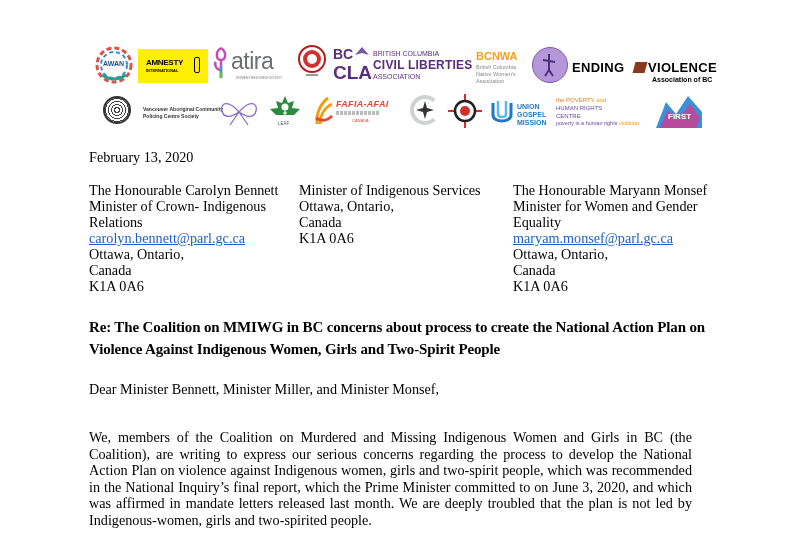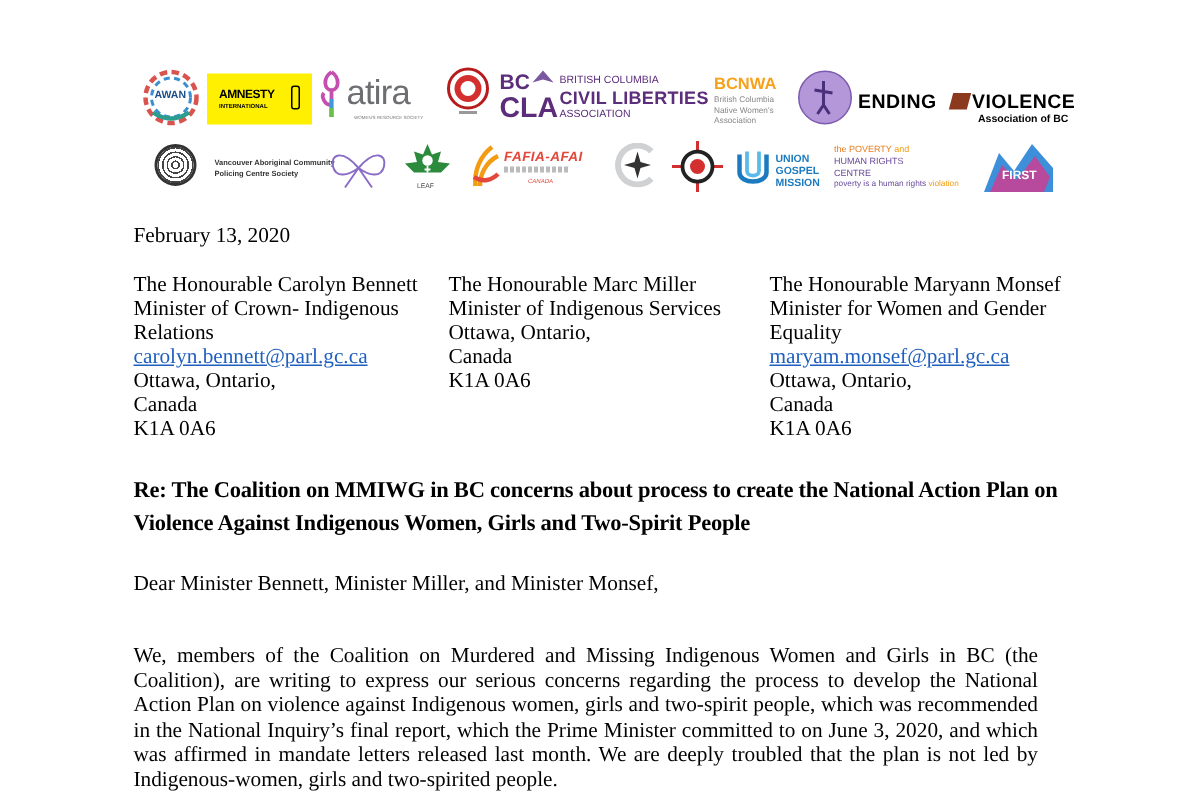--- a/index.html
+++ b/index.html
@@ -164,21 +164,20 @@
   <div>The Honourable Carolyn Bennett</div>
   <div>Minister of Crown- Indigenous</div>
   <div>Relations</div>
   <div class="link">carolyn.bennett@parl.gc.ca</div>
   <div>Ottawa, Ontario,</div>
   <div>Canada</div>
   <div>K1A 0A6</div>
 </div>
 
 <div class="abs txt" style="left:299px;top:182px;">
-  <div>The Honourable Marc Miller</div>
   <div>Minister of Indigenous Services</div>
   <div>Ottawa, Ontario,</div>
   <div>Canada</div>
   <div>K1A 0A6</div>
 </div>
 
 <div class="abs txt" style="left:513px;top:182px;">
   <div>The Honourable Maryann Monsef</div>
   <div>Minister for Women and Gender</div>
   <div>Equality</div>

